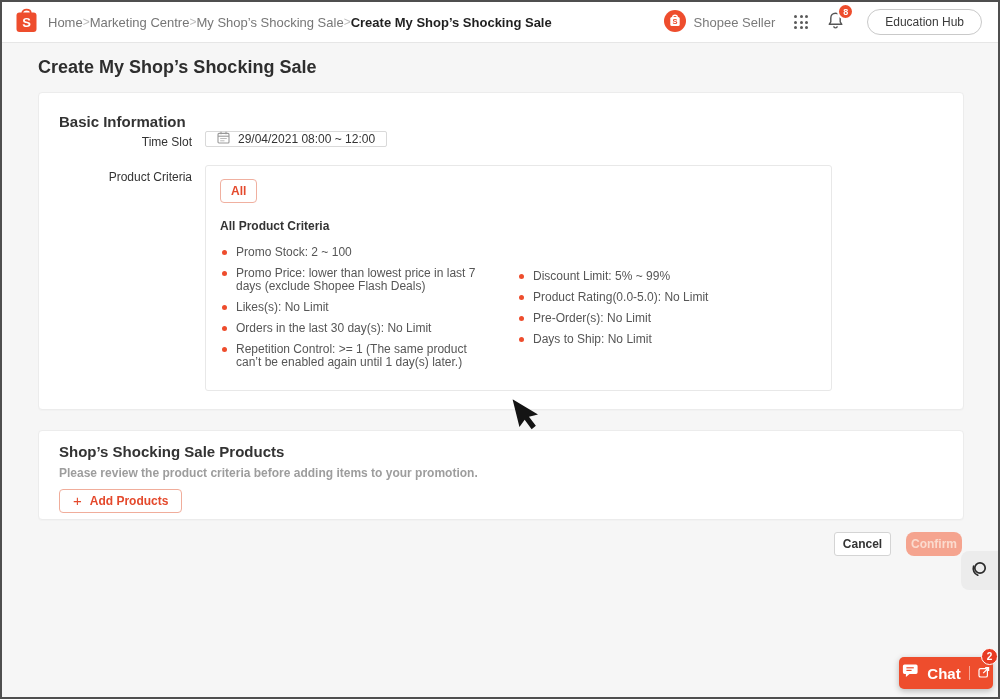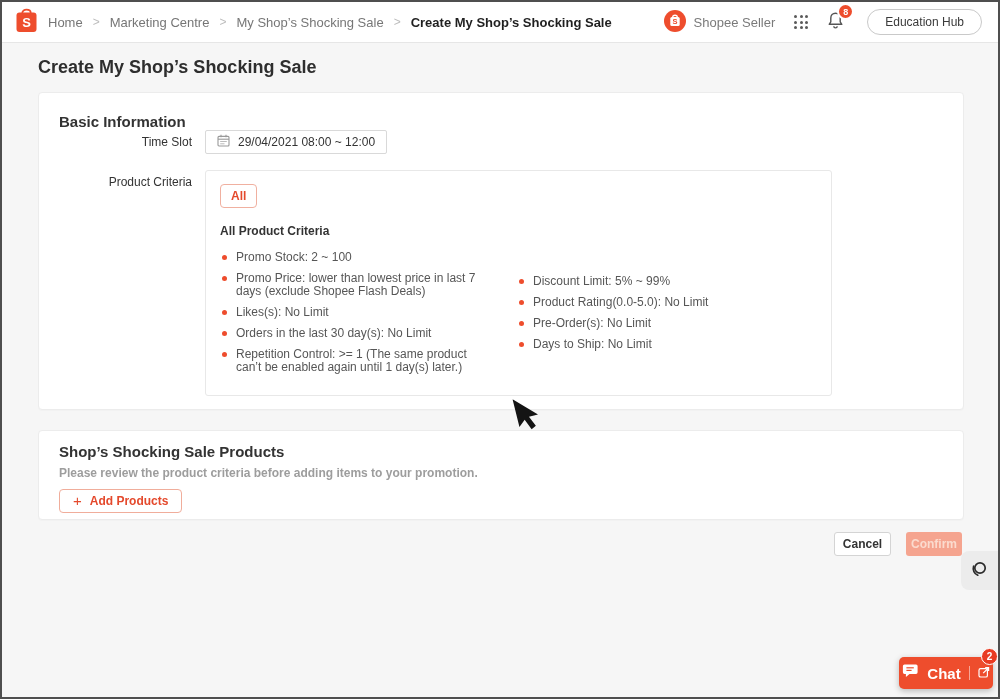--- a/index.html
+++ b/index.html
@@ -12,21 +12,21 @@
     overflow: hidden;
     color: #333;
   }
 
   
   .topbar {
     position: absolute; top: 0; left: 0; right: 0; height: 41px;
     background: #fff; border-bottom: 1px solid #e6e6e6;
     display: flex; align-items: center; padding: 0 16px 0 12px; z-index: 5;
   }
-  .crumbs { display: flex; align-items: center; gap: 10px; font-size: 13px; color: #767676; margin-left: 9px; }
+  .crumbs { display: flex; align-items: center; font-size: 13px; color: #767676; margin-left: 9px; }
   .crumb { cursor: pointer; }
   .crumb.current { color: #1f1f1f; font-weight: 700; }
   .sep { color: #bdbdbd; font-size: 12px; }
   .top-right { margin-left: auto; display: flex; align-items: center; gap: 19px; }
   .seller { display: flex; align-items: center; gap: 8px; color: #7a7a7a; font-size: 13px; }
   .grid-icon { display: grid; grid-template-columns: repeat(3, 3px); gap: 2.5px; cursor: pointer; }
   .grid-icon i { width: 3px; height: 3px; background: #5a5a5a; border-radius: 50%; }
   .bell-wrap { position: relative; cursor: pointer; margin-right: 4px; }
   .badge {
     position: absolute; top: -8px; right: -10px; min-width: 17px; height: 17px;
@@ -46,21 +46,21 @@
     border: 1px solid #ececec; border-radius: 4px; box-shadow: 0 1px 1px rgba(0,0,0,.02);
   }
   .card1 { top: 90px; height: 318px; padding: 20px; }
   .card2 { top: 428px; height: 90px; padding: 12px 20px; }
   .section-title { font-size: 15px; font-weight: 600; color: #333; }
 
   .form { }
   .form-row { display: flex; margin-bottom: 16px; }
   .form-label { width: 146px; text-align: right; padding-right: 13px; font-size: 12px; color: #333; padding-top: 5px; flex-shrink: 0; }
   .timeslot {
-    display: inline-flex; align-items: center; gap: 8px; height: 24px; padding: 0 11px;
+    display: inline-flex; align-items: center; gap: 8px; height: 16px; padding: 0 11px;
     border: 1px solid #d9d9d9; border-radius: 2px; font-size: 12px; color: #333; background: #fff; cursor: pointer;
   }
 
   .criteria-box { width: 627px; border: 1px solid #e8e8e8; border-radius: 3px; padding: 13px 14px; min-height: 200px; }
   .all-btn {
     display: inline-block; padding: 4px 10px; border: 1px solid #f0b0a0; border-radius: 4px;
     color: #e4492c; font-weight: 700; font-size: 12px; background: #fff; cursor: pointer;
   }
   .crit-title { margin-top: 16px; font-size: 12px; font-weight: 700; color: #333; }
   .crit-cols { display: flex; margin-top: 13px; align-items: center; }
@@ -76,21 +76,21 @@
     font-size: 12px; font-weight: 700; cursor: pointer;
   }
   .plus { font-size: 15px; font-weight: 400; line-height: 12px; }
 
   .footer-actions { position: absolute; top: 530px; left: 832px; display: flex; gap: 15px; }
   .btn-cancel {
     width: 57px; height: 24px; background: #fff; border: 1px solid #d4d4d4; border-radius: 3px;
     font-size: 12px; font-weight: 600; color: #333; font-family: inherit; cursor: pointer;
   }
   .btn-confirm {
-    width: 56px; height: 24px; background: #f5a48f; border: none; border-radius: 3px;
+    width: 56px; height: 24px; background: #f5a48f; border: none; border-radius: 8px;
     font-size: 12px; font-weight: 600; color: #fbdbce; font-family: inherit; cursor: not-allowed;
   }
 
   .support-fab {
     position: absolute; top: 549px; right: 0; width: 37px; height: 39px;
     background: #ececec; border-radius: 8px 0 0 8px; display: flex; align-items: center; justify-content: center; cursor: pointer;
   }
 
   .chat-fab {
     position: absolute; right: 5px; top: 655px; width: 94px; height: 32px; background: #ee4d2d;

